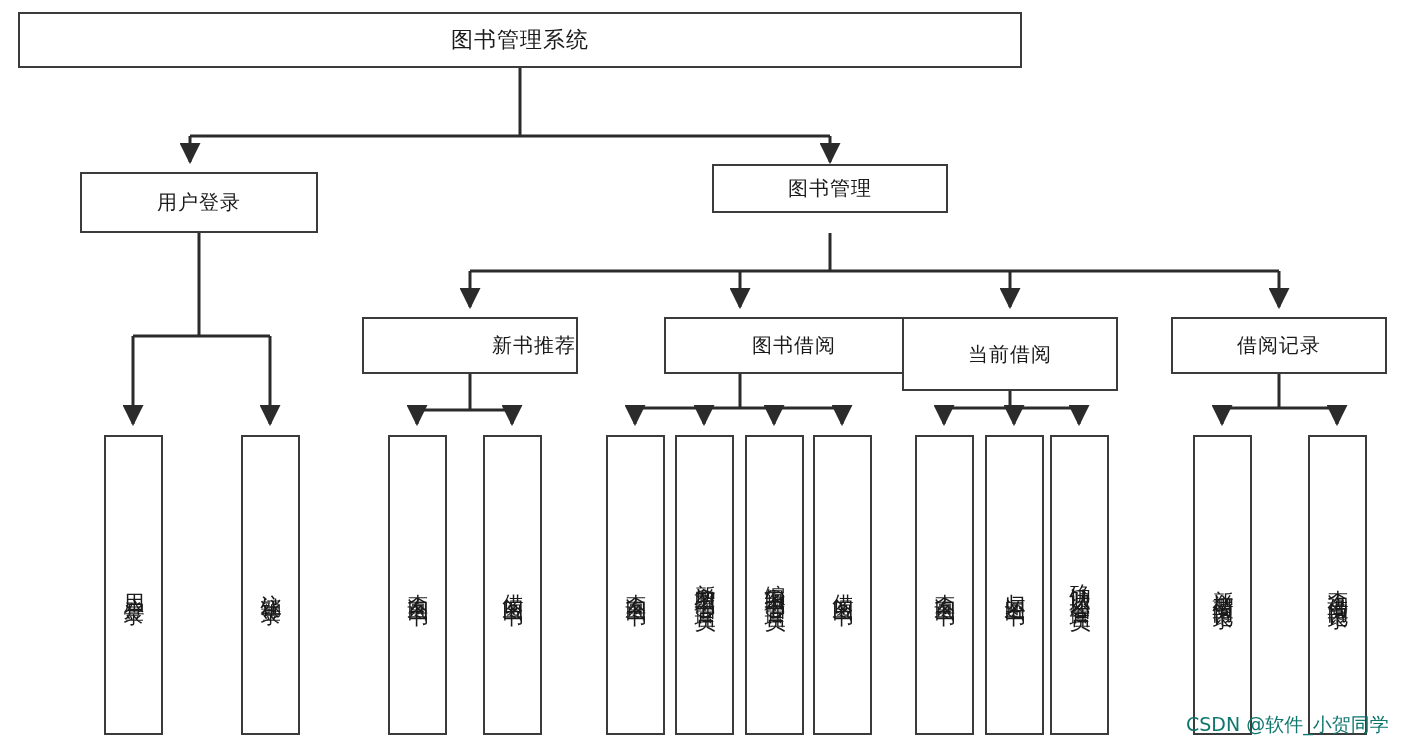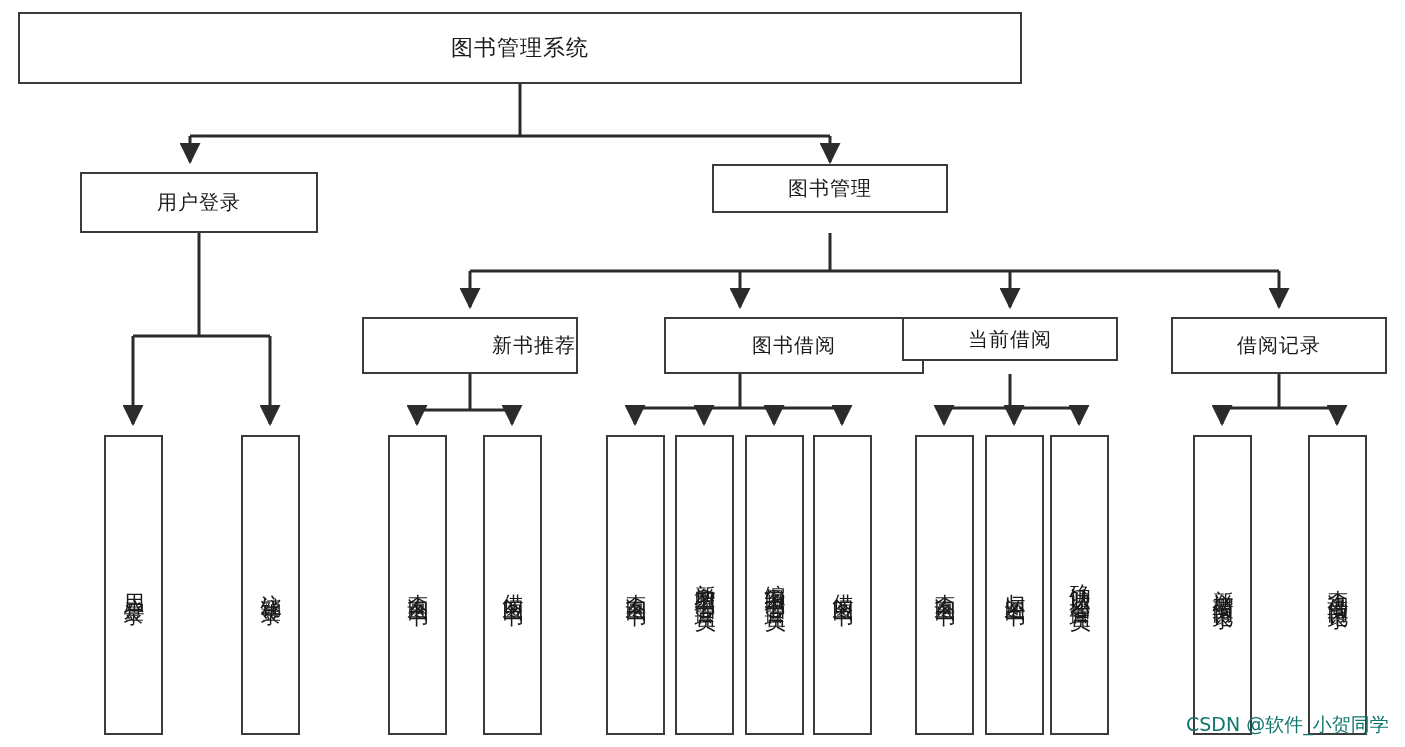--- a/index.html
+++ b/index.html
@@ -119,38 +119,38 @@
       <path d="M 1014 408 L 1014 424" marker-end="url(#arrow)"></path>
       <path d="M 1079 408 L 1079 424" marker-end="url(#arrow)"></path>
 
       <path d="M 1279 374 L 1279 408"></path>
       <path d="M 1222 408 L 1337 408"></path>
       <path d="M 1222 408 L 1222 424" marker-end="url(#arrow)"></path>
       <path d="M 1337 408 L 1337 424" marker-end="url(#arrow)"></path>
     </g>
   </svg>
 
-  <div class="node root" style="left:18px; top:12px; width:1004px; height:72px;">
+  <div class="node root" style="left:18px; top:12px; width:1004px; height:56px;">
     <span>图书管理系统</span>
   </div>
 
   <div class="node lvl2" style="left:80px; top:172px; width:238px; height:61px;">
     <span>用户登录</span>
   </div>
   <div class="node lvl2" style="left:712px; top:164px; width:236px; height:49px;">
     <span>图书管理</span>
   </div>
 
   <div class="node lvl3" style="left:362px; top:317px; width:216px; height:57px;justify-content:flex-end;">
     <span>新书推荐</span>
   </div>
   <div class="node lvl3" style="left:664px; top:317px; width:260px; height:57px;">
     <span>图书借阅</span>
   </div>
-  <div class="node lvl3" style="left:902px; top:317px; width:216px; height:44px;">
+  <div class="node lvl3" style="left:902px; top:317px; width:216px; height:74px;">
     <span>当前借阅</span>
   </div>
   <div class="node lvl3" style="left:1171px; top:317px; width:216px; height:57px;align-items:center;">
     <span>借阅记录</span>
   </div>
 
   <div class="node leaf" style="left:104px; top:435px; width:59px; height:300px;">
     <span class="vtext">用户登录</span>
   </div>
   <div class="node leaf" style="left:241px; top:435px; width:59px; height:300px;">

